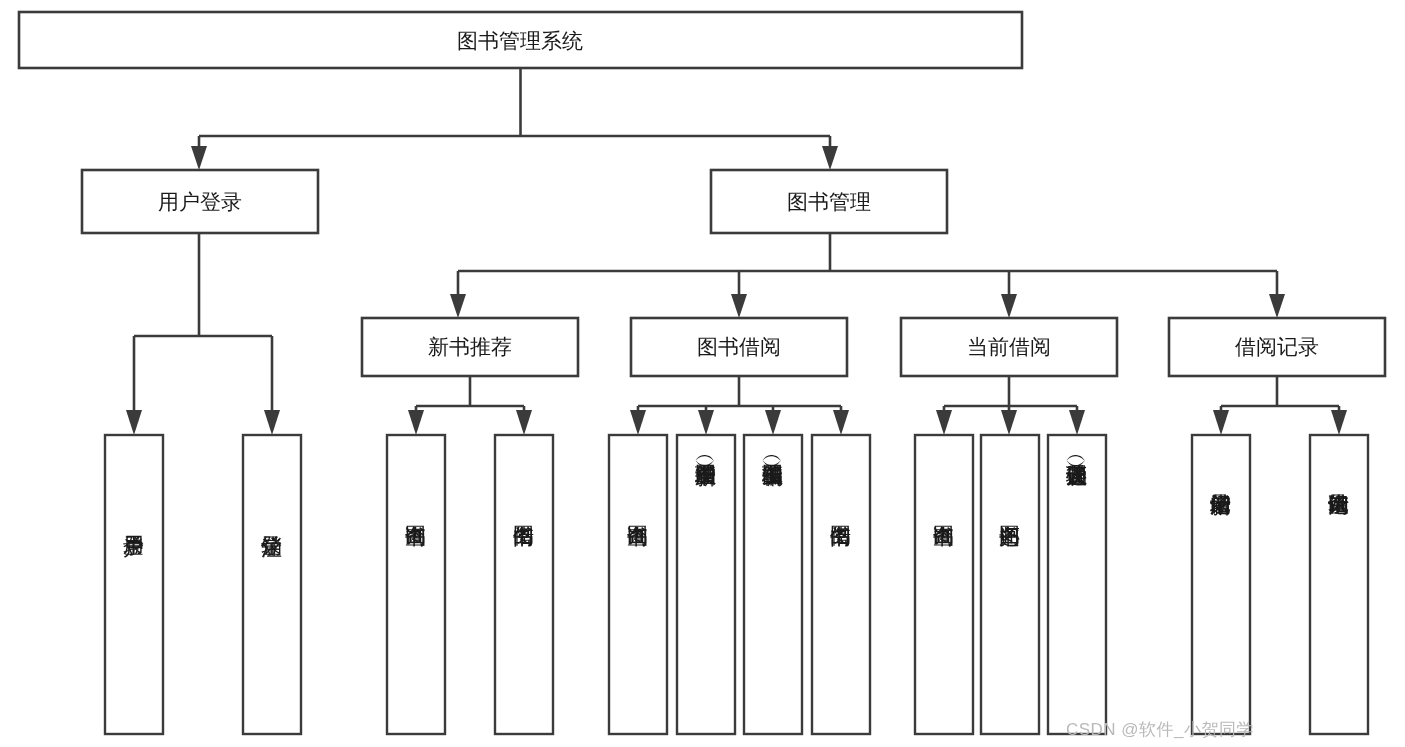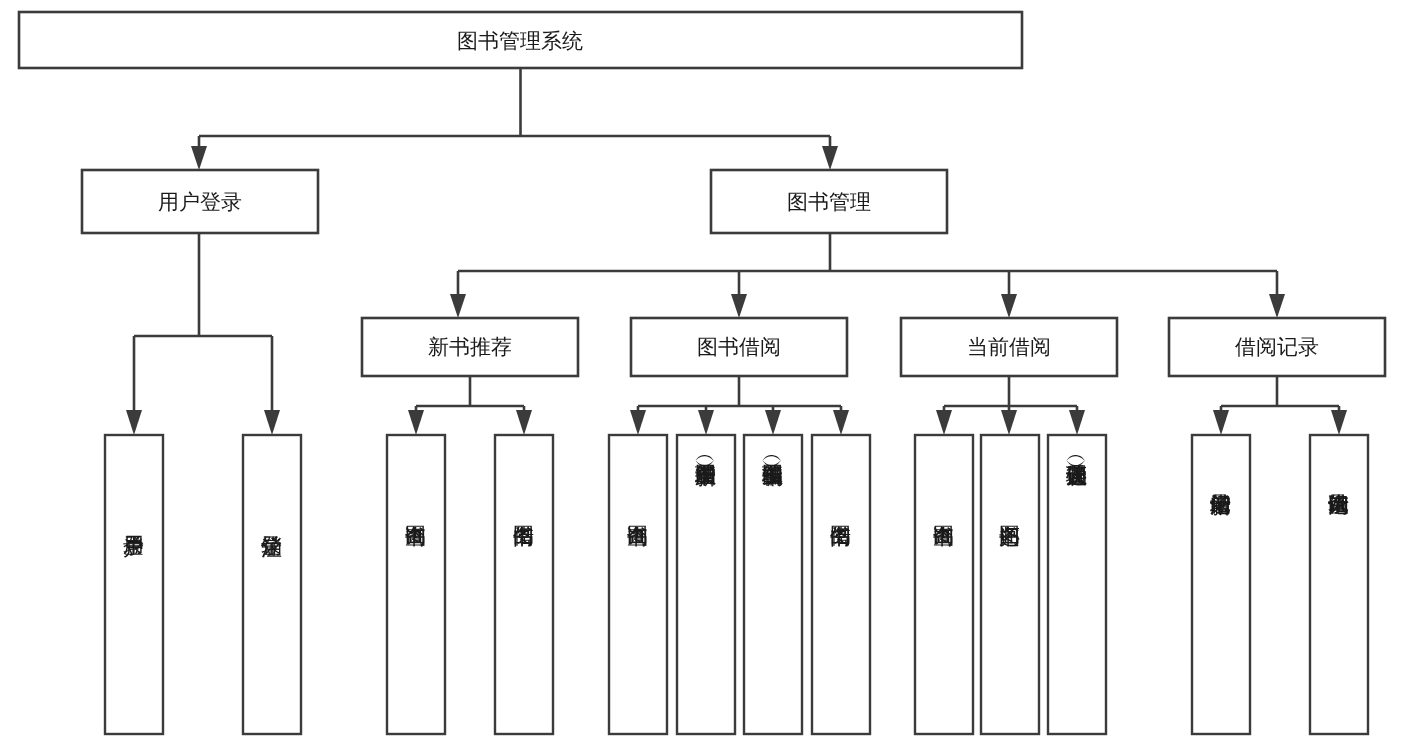--- a/index.html
+++ b/index.html
@@ -238,14 +238,15 @@
       <text class="node-label-v" x="1221" y="477" style="writing-mode: vertical-rl; text-orientation: upright;">新增借阅记录</text>
     </g>
 
     <g>
       <rect class="node-box-thin" x="1310" y="435" width="58" height="299"></rect>
       <text class="node-label-v" x="1339" y="477" style="writing-mode: vertical-rl; text-orientation: upright;">查询借阅记录</text>
     </g>
 
   </svg>
 
+  <div class="watermark">CSDN @软件_小贺同学</div>
 
 </div>
 
 </body></html>

